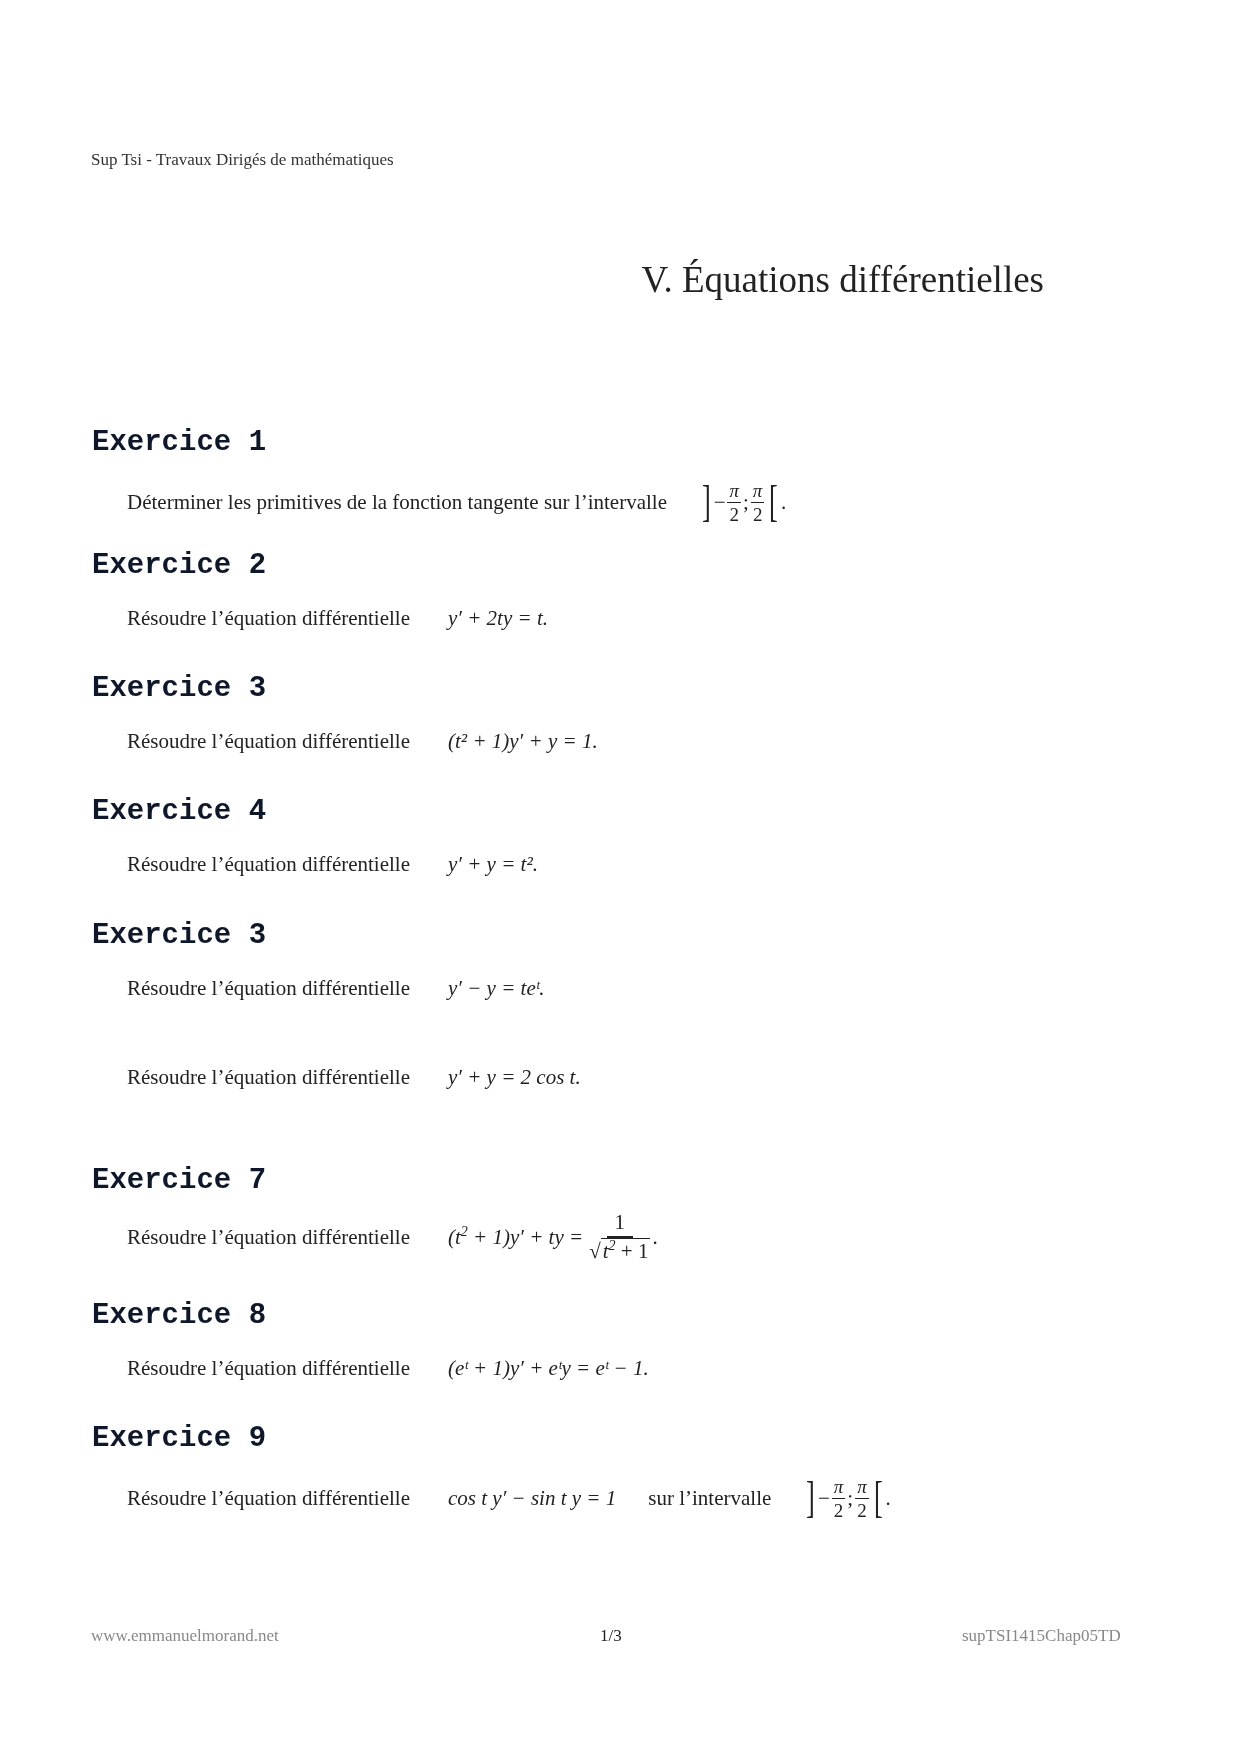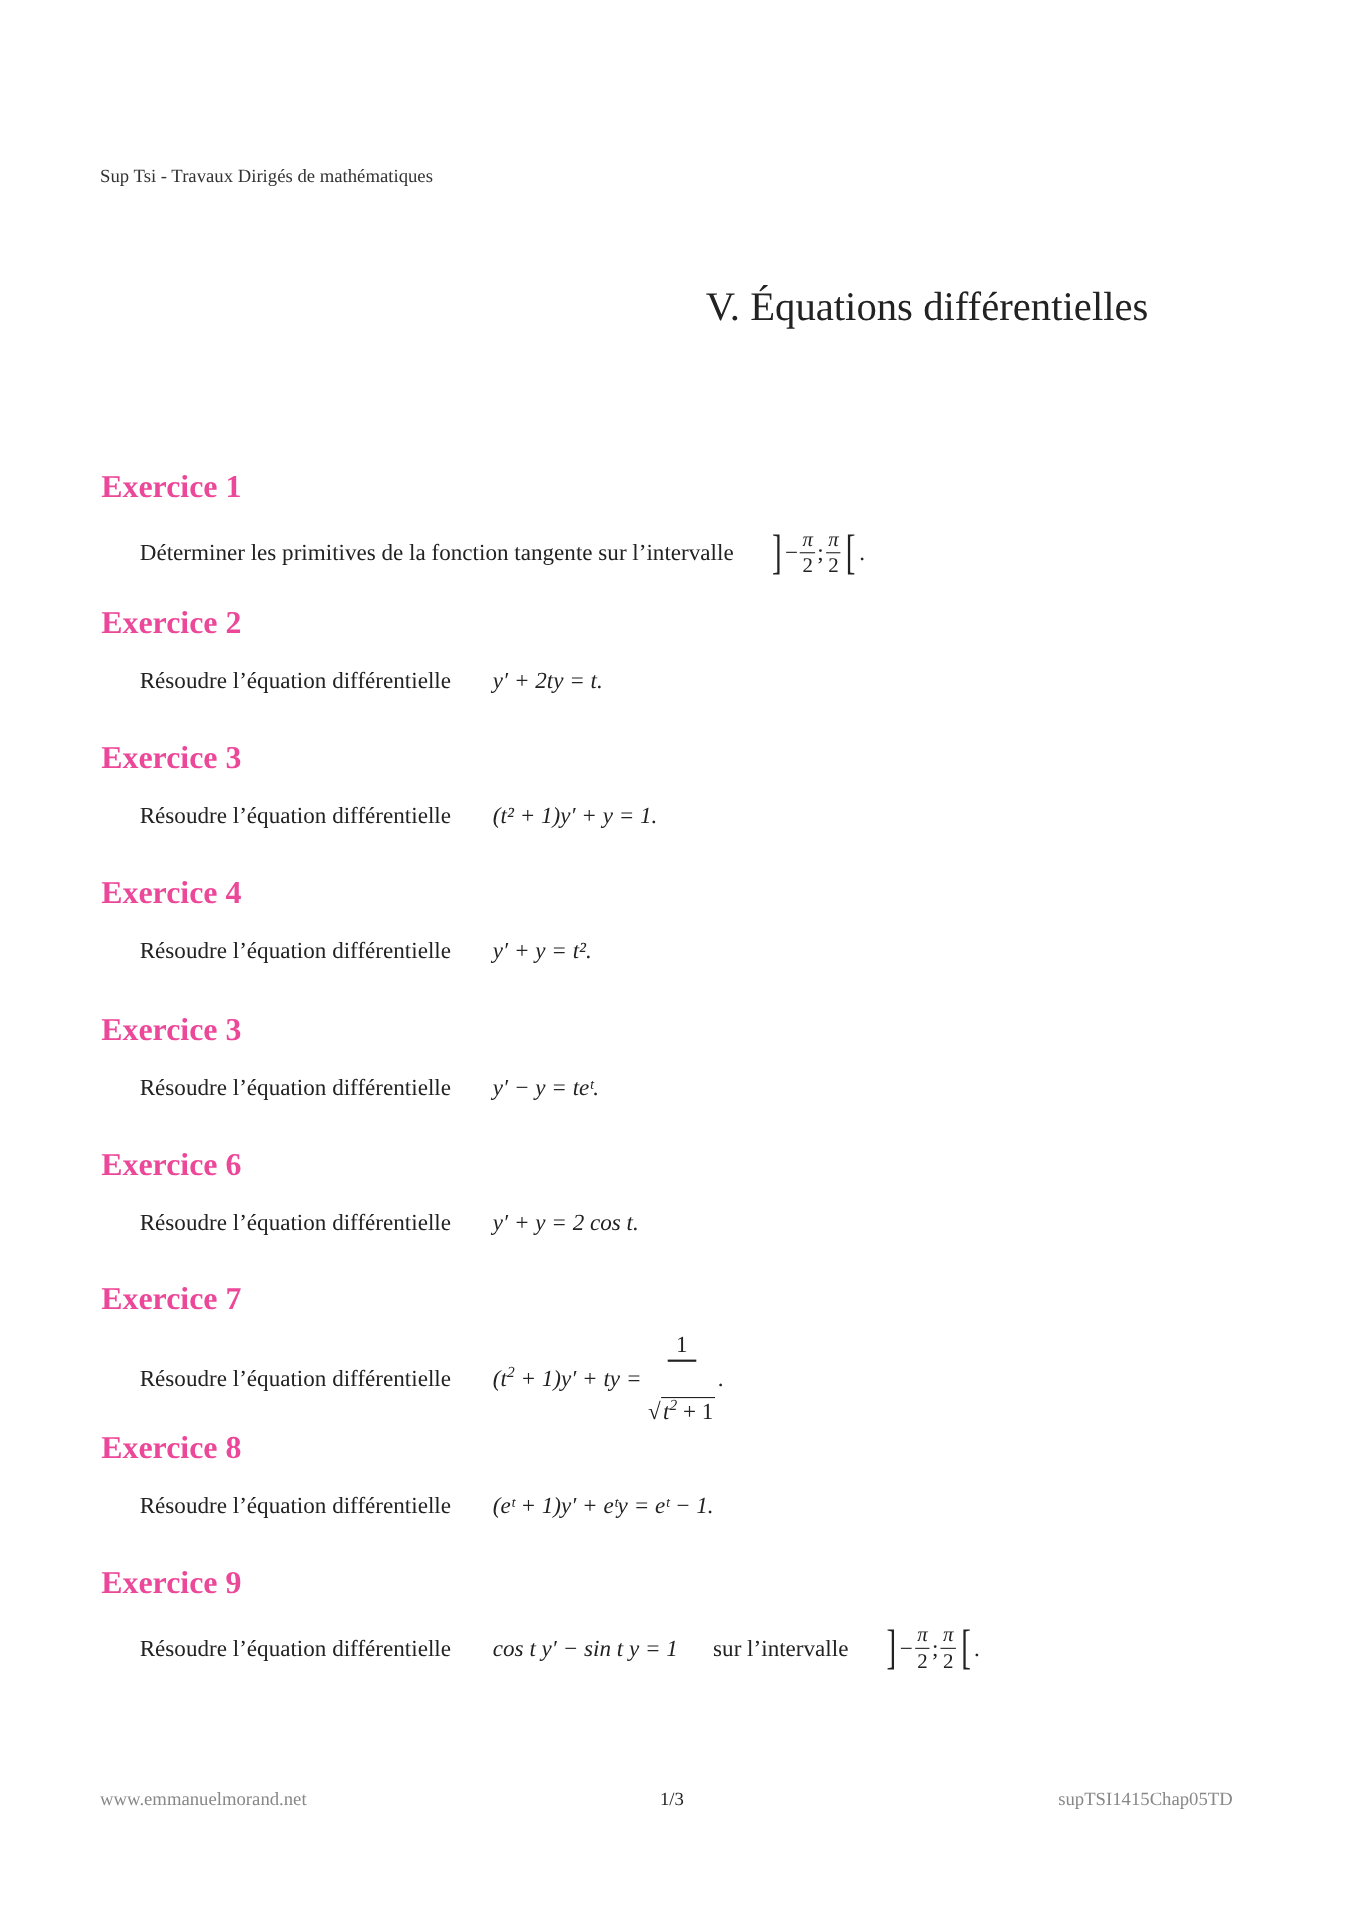--- a/index.html
+++ b/index.html
@@ -13,43 +13,43 @@
       font-size: 17px; color: #333;
       font-family: "Liberation Serif", serif;
     }
     .title {
       position: absolute; left: 0; width: 1044px; top: 258px;
       text-align: right; font-size: 37px; color: #222;
       font-family: "Liberation Serif", serif;
     }
     .exercise { position: absolute; left: 92px; width: 1060px; }
     .ex-heading {
-      font-family: Liberation Serif, serif;
-      font-weight: bold; font-size: 29px; color: #ec4899;
+      font-family: Liberation Mono, monospace;
+      font-weight: bold; font-size: 29px; color: #0f172a;
       margin: 0; line-height: 34px;
     }
     .ex-body {
       margin-left: 35px; margin-top: 20px;
       font-family: "Liberation Serif", serif;
       font-size: 21px; color: #222; line-height: 30px;
       display: flex; align-items: center; white-space: nowrap; gap: 24px;
     }
     .math {
       font-family: "Liberation Serif", serif; font-style: italic;
       margin-left: 14px;
     }
     .math .up { font-style: normal; }
     .math sup { font-size: 14px; vertical-align: 8px; line-height: 0; }
     .interval { display: inline-flex; align-items: center; margin-left: 8px; font-style: normal; }
     .bracket { font-size: 44px; font-weight: 200; line-height: 1; transform: scaleX(0.6); display: inline-block; }
     .frac { display: inline-flex; flex-direction: column; align-items: center; margin: 0 2px; line-height: 1; }
     .frac .num { font-size: 19px; padding: 0 2px 2px 2px; border-bottom: 1.5px solid #222; font-style: italic; }
     .frac .den { font-size: 19px; padding-top: 2px; }
     .frac.big .num { font-size: 21px; font-style: normal; padding: 0 8px 3px 8px; border-bottom: 2px solid #222; }
-    .frac.big .den { font-size: 21px; font-style: italic; padding-top: 3px; margin-top: 32px; }
+    .frac.big .den { font-size: 21px; font-style: italic; padding-top: 3px; }
     .sqrt { border-top: 1.5px solid #222; padding: 0 2px; }
     .footer {
       position: absolute; top: 1626px; font-size: 17px;
       font-family: "Liberation Serif", serif;
     }
     .footer-left { left: 91px; color: #888; }
     .footer-center { left: 600px; color: #222; }
     .footer-right { left: 962px; color: #888; }
   </style>
 </head>
@@ -106,21 +106,20 @@
 
 <section class="exercise" style="top:919px">
   <h2 class="ex-heading">Exercice 3</h2>
   <div class="ex-body">
     <span>Résoudre l’équation différentielle</span>
     <span class="math">y′ − y = teᵗ.</span>
   </div>
 </section>
 
 <section class="exercise" style="top:1042px">
-  <h2 class="ex-heading">Exercice 6</h2>
   <div class="ex-body">
     <span>Résoudre l’équation différentielle</span>
     <span class="math">y′ + y = 2 cos t.</span>
   </div>
 </section>
 
 <section class="exercise" style="top:1164px">
   <h2 class="ex-heading">Exercice 7</h2>
   <div class="ex-body" style="margin-top:14px">
     <span>Résoudre l’équation différentielle</span>

